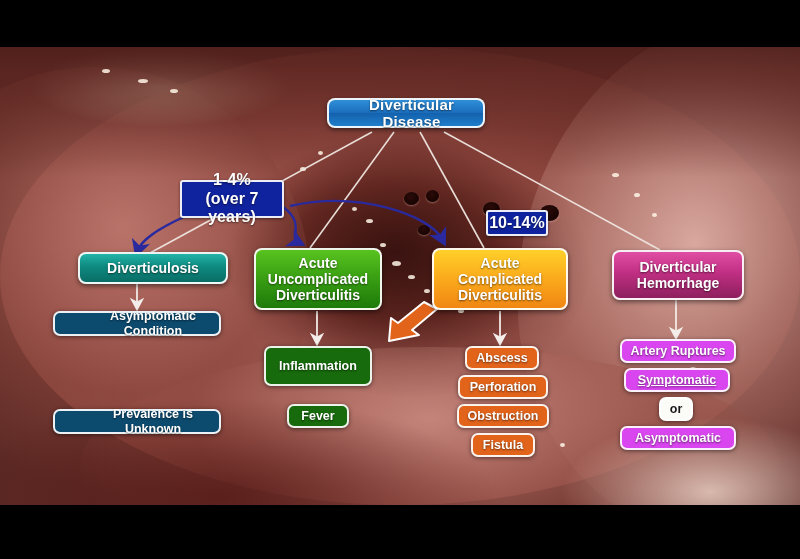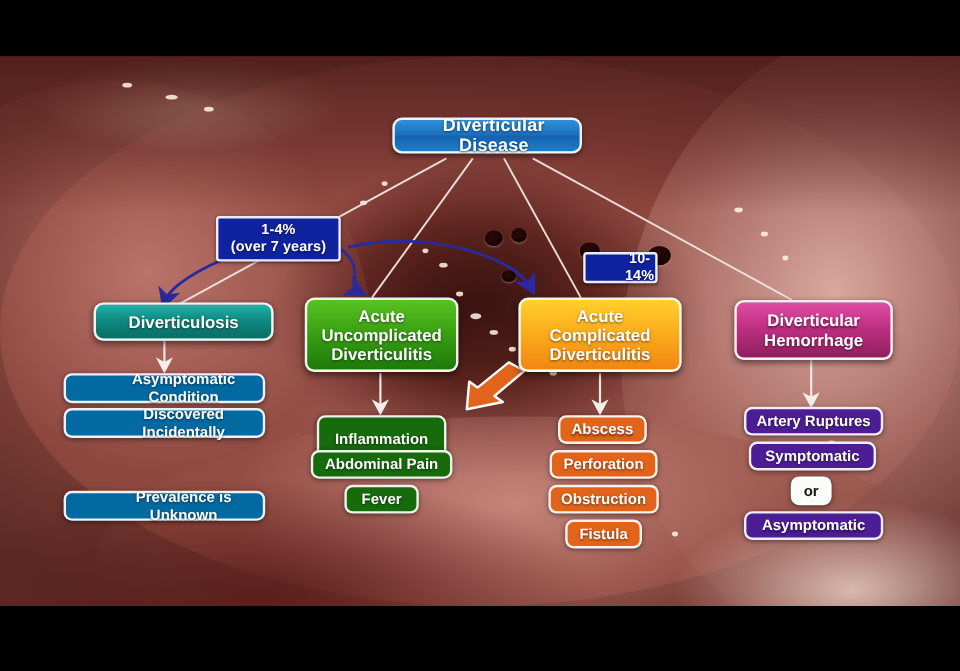--- a/index.html
+++ b/index.html
@@ -50,34 +50,34 @@
   
   .node{position:absolute;box-sizing:border-box;display:flex;align-items:center;
         justify-content:center;text-align:center;color:#fff;font-weight:bold;
         border:2px solid rgba(255,255,255,.92);line-height:1.16;
         text-shadow:0 1px 2px rgba(0,0,0,.55);}
 
   .root{border-radius:8px;font-size:15px;letter-spacing:.2px;
     background:linear-gradient(180deg,#2f8fd8 0%,#1c6fbe 48%,#1462ae 52%,#1f7ecb 100%);
     box-shadow:0 2px 4px rgba(0,0,0,.45);padding-left:11px;}
 
-  .pct{border-radius:3px;font-size:12px;letter-spacing:.1px;
+  .pct{border-radius:3px;font-size:16px;letter-spacing:.1px;
     background:#10239e;box-shadow:0 1px 3px rgba(0,0,0,.5);}
 
   .cat{border-radius:8px;font-size:14px;box-shadow:0 2px 5px rgba(0,0,0,.5);}
   .cat-teal{background:linear-gradient(180deg,#23b3a8 0%,#0e8a80 45%,#0a6d65 100%);}
   .cat-green{background:linear-gradient(180deg,#58c320 0%,#3ba113 45%,#1d7a0a 100%);}
   .cat-orange{background:linear-gradient(180deg,#ffd02a 0%,#fbab1c 48%,#f08613 100%);}
   .cat-magenta{background:linear-gradient(180deg,#e04ea4 0%,#c02f83 45%,#8e1f5e 100%);}
 
   .leaf{border-radius:7px;font-size:12.5px;box-shadow:0 1px 4px rgba(0,0,0,.5);}
-  .leaf-teal{background:#0369a1;padding-left:32px;}
+  .leaf-teal{background:#0c4a6e;padding-left:32px;}
   .leaf-green{background:#176b0c;}
   .leaf-orange{background:#e2641b;}
-  .leaf-magenta{background:#4c1d95;}
+  .leaf-magenta{background:#d946ef;}
   .leaf-white{background:#fbfbf8;color:#1a1a1a;text-shadow:none;
     border-color:#ffffff;font-size:12.5px;}
 </style>
 </head>
 <body>
 
 <div id="stage">
 
   <div id="photo">
     <div class="bg" id="bg-base"></div>
@@ -153,48 +153,42 @@
 
   <div class="node root" style="left:327px;top:98px;width:158px;height:30px;">
     <span>Diverticular Disease</span>
   </div>
 
   <div class="node pct" style="left:180px;top:180px;width:104px;height:38px;flex-direction:column;">
     <span>1-4%</span>
     <span>(over 7 years)</span>
   </div>
 
-  <div class="node pct" style="left:486px;top:210px;width:62px;height:26px;padding-left:32px;">
+  <div class="node pct" style="left:486px;top:210px;width:62px;height:26px;">
     <span>10-14%</span>
   </div>
 
   <div class="node cat cat-teal" style="left:62px;top:252px;width:150px;height:32px;margin-left:16px;">
     <span>Diverticulosis</span>
   </div>
   <div class="node leaf leaf-teal" style="left:53px;top:311px;width:168px;height:25px;">
     <span>Asymptomatic Condition</span>
-  </div>
-  <div class="node leaf leaf-teal" style="left:53px;top:340px;width:168px;height:25px;">
-    <span>Discovered Incidentally</span>
   </div>
   <div class="node leaf leaf-teal" style="left:53px;top:369px;width:168px;height:25px;margin-top:40px;">
     <span>Prevalence is Unknown</span>
   </div>
 
   <div class="node cat cat-green" style="left:254px;top:248px;width:128px;height:62px;flex-direction:column;">
     <span>Acute</span>
     <span>Uncomplicated</span>
     <span>Diverticulitis</span>
   </div>
   <div class="node leaf leaf-green" style="left:264px;top:346px;width:108px;height:40px;">
     <span>Inflammation</span>
   </div>
-  <div class="node leaf leaf-green" style="left:259px;top:375px;width:118px;height:24px;">
-    <span>Abdominal Pain</span>
-  </div>
   <div class="node leaf leaf-green" style="left:287px;top:404px;width:62px;height:24px;text-align:center;">
     <span>Fever</span>
   </div>
 
   <div class="node cat cat-orange" style="left:432px;top:248px;width:136px;height:62px;flex-direction:column;">
     <span>Acute</span>
     <span>Complicated</span>
     <span>Diverticulitis</span>
   </div>
   <div class="node leaf leaf-orange" style="left:465px;top:346px;width:74px;height:24px;">
@@ -210,21 +204,21 @@
     <span>Fistula</span>
   </div>
 
   <div class="node cat cat-magenta" style="left:612px;top:250px;width:132px;height:50px;flex-direction:column;">
     <span>Diverticular</span>
     <span>Hemorrhage</span>
   </div>
   <div class="node leaf leaf-magenta" style="left:620px;top:339px;width:116px;height:24px;">
     <span>Artery Ruptures</span>
   </div>
-  <div class="node leaf leaf-magenta" style="left:624px;top:368px;width:106px;height:24px;">
+  <div class="node leaf leaf-magenta" style="left:624px;top:368px;width:106px;height:24px;text-decoration:underline;">
     <span>Symptomatic</span>
   </div>
   <div class="node leaf leaf-white" style="left:659px;top:397px;width:34px;height:24px;">
     <span>or</span>
   </div>
   <div class="node leaf leaf-magenta" style="left:620px;top:426px;width:116px;height:24px;">
     <span>Asymptomatic</span>
   </div>
 
 </div>

